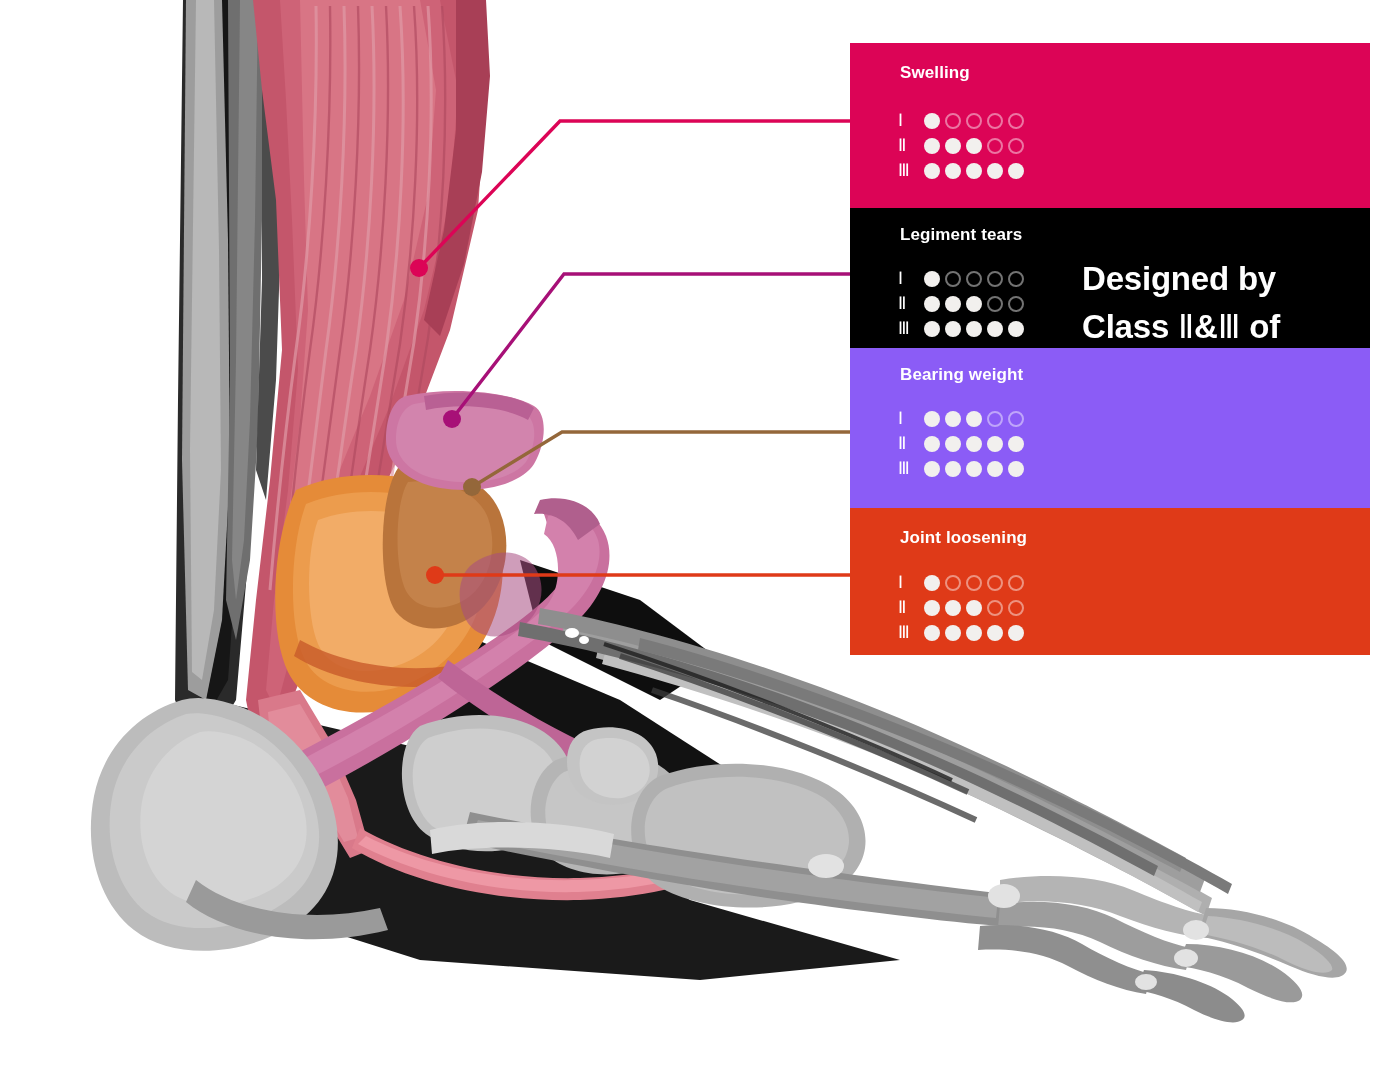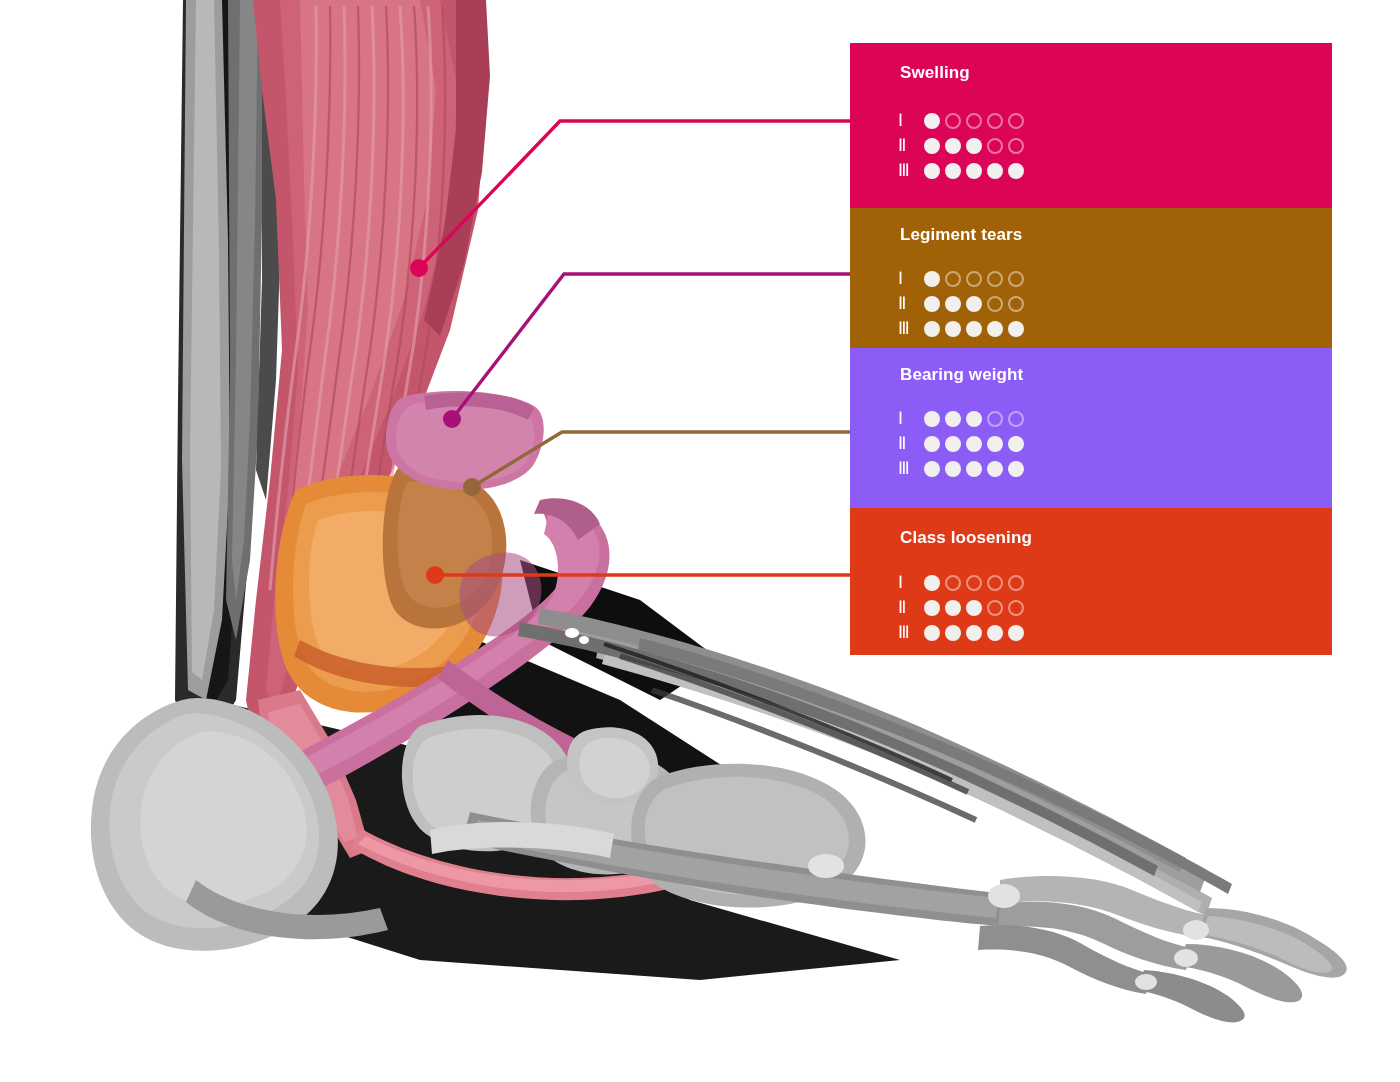--- a/index.html
+++ b/index.html
@@ -13,21 +13,21 @@
   
   #anatomy{position:absolute;left:0;top:0;width:1400px;height:1082px;}
 
   
   #connectors{position:absolute;left:0;top:0;width:1400px;height:1082px;pointer-events:none;}
 
   
   #panels{
     position:absolute;left:850px;top:43px;width:550px;height:612px;
   }
-  .panel{position:absolute;left:0;width:482px;box-sizing:border-box;}
+  .panel{position:absolute;left:0;width:520px;box-sizing:border-box;}
   .panel .ptitle{
     position:absolute;left:50px;
     color:#ffffff;font-weight:bold;font-size:17px;letter-spacing:.1px;
     white-space:nowrap;
   }
   .rows{position:absolute;left:48px;}
   .row{display:flex;align-items:center;height:25px;}
   .rn{
     width:26px;color:#ffffff;font-size:17px;line-height:1;
     font-family:"Liberation Serif", serif;text-align:left;
@@ -35,21 +35,21 @@
   }
   .dot{
     width:16px;height:16px;border-radius:50%;margin-right:5px;
     box-sizing:border-box;
   }
   .dot.f{background:#f2f0ee;}
   .dot.e{background:transparent;border:2px solid rgba(255,255,255,.45);}
 
   
   .p-swelling{background:#DC0456;}
-  .p-ligament{background:#a16207;}
+  .p-ligament{background:#000000;}
   .p-bearing{background:#8b5cf6;}
   .p-joint{background:#DF3A18;}
 
   
   #headline{
     position:absolute;left:1082px;top:255px;width:310px;
     color:#ffffff;font-weight:bold;font-size:33px;line-height:48px;
     letter-spacing:-0.2px;
   }
   #headline .ln{display:block;white-space:nowrap;}
@@ -296,21 +296,21 @@
           <span class="dot f"></span>
           <span class="dot f"></span>
           <span class="dot f"></span>
           <span class="dot f"></span>
           <span class="dot f"></span>
         </div>
       </div>
     </div>
 
     <div class="panel p-joint" style="top:465px;height:147px;">
-      <div class="ptitle" style="top:20px;">Class loosening</div>
+      <div class="ptitle" style="top:20px;">Joint loosening</div>
       <div class="rows" style="top:62px;">
         <div class="row">
           <span class="rn">Ⅰ</span>
           <span class="dot f"></span>
           <span class="dot e"></span>
           <span class="dot e"></span>
           <span class="dot e"></span>
           <span class="dot e"></span>
         </div>
         <div class="row">
@@ -328,15 +328,17 @@
           <span class="dot f"></span>
           <span class="dot f"></span>
           <span class="dot f"></span>
         </div>
       </div>
     </div>
 
   </div>
 
   <div id="headline">
+    <span class="ln">Designed by</span>
+    <span class="ln"><span>Class</span>&nbsp;<span class="rnum">Ⅱ</span><span>&amp;</span><span class="rnum">Ⅲ</span>&nbsp;<span>of</span></span>
   </div>
 
 </div>
 
 </body></html>

